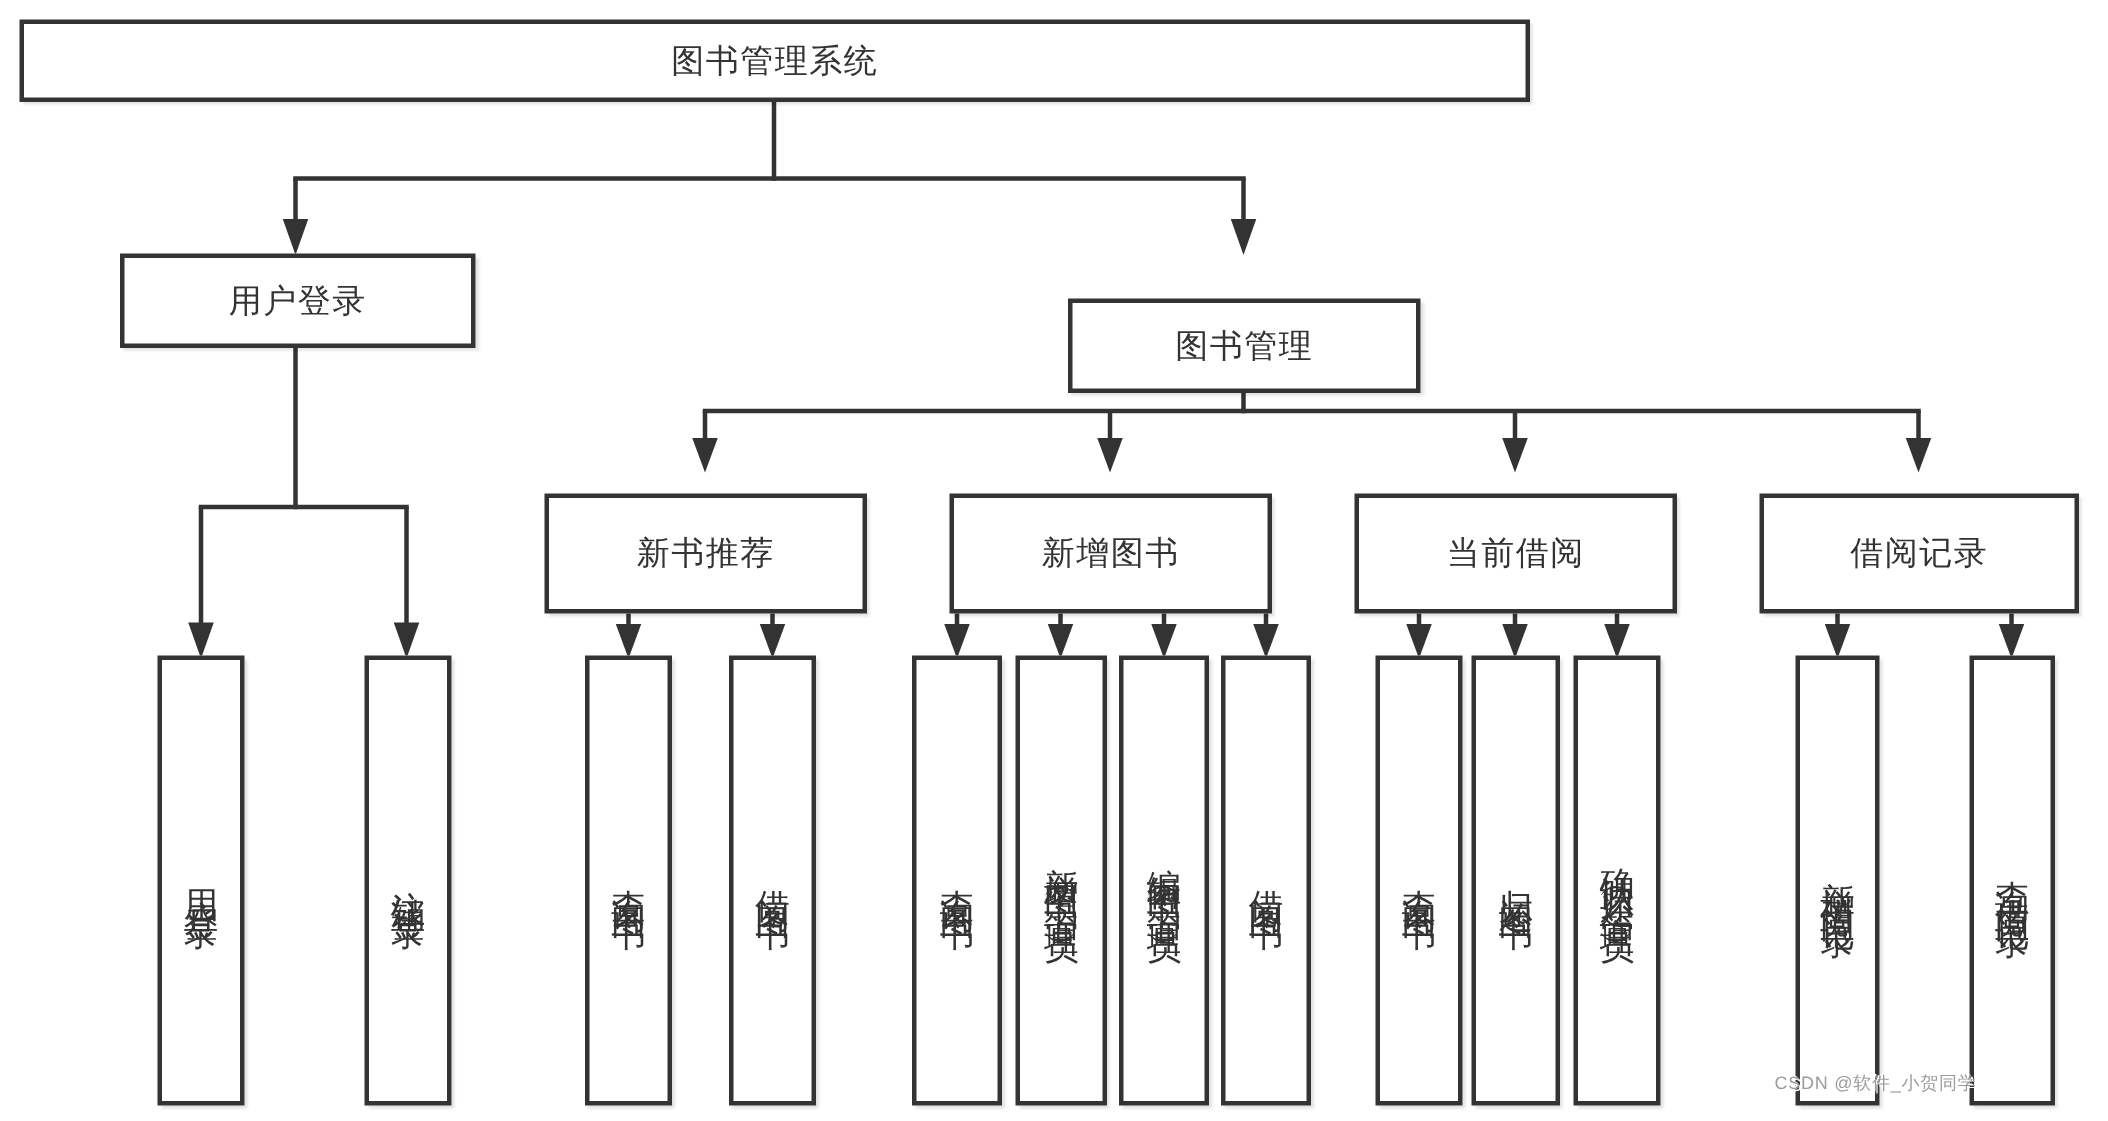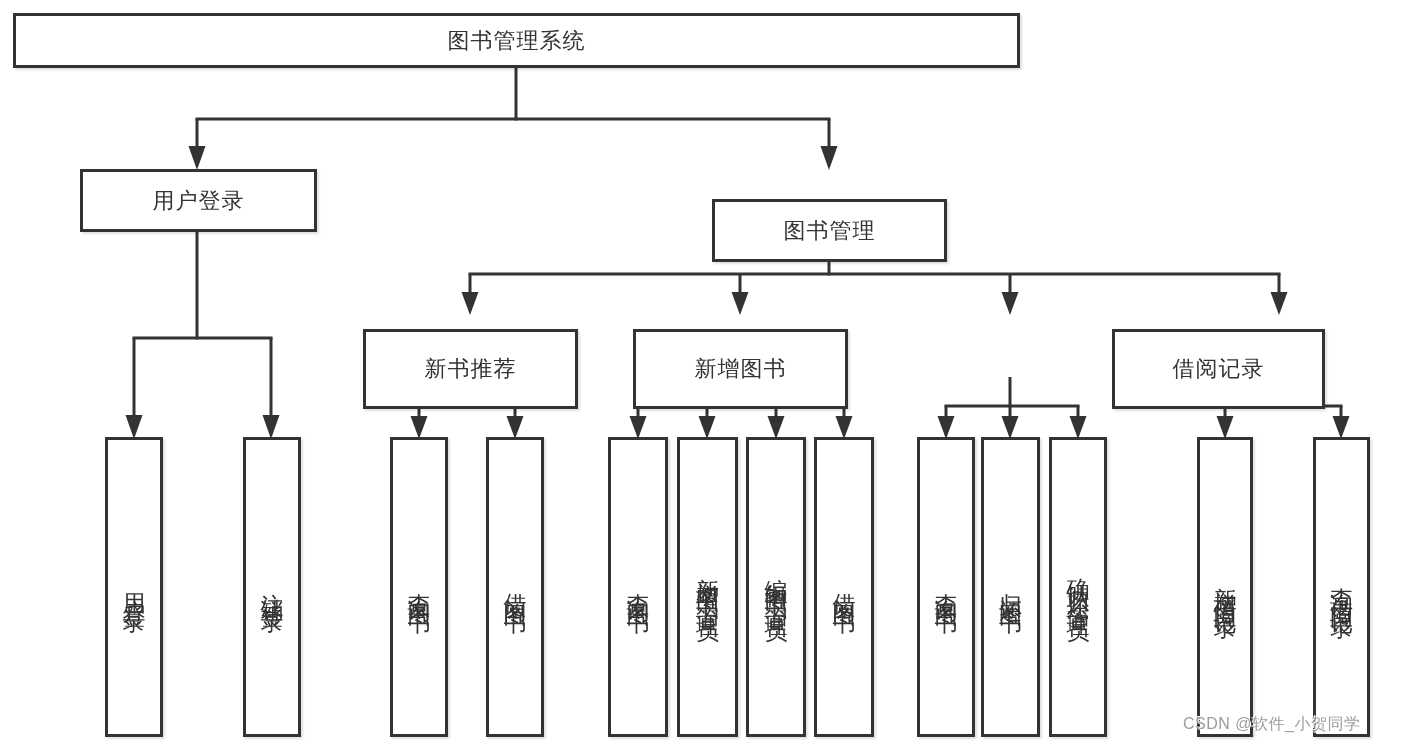--- a/index.html
+++ b/index.html
@@ -51,39 +51,39 @@
   
   .b-root{left:13px;top:13px;width:1007px;height:55px;}
   
   .b-l2-user{left:80px;top:169px;width:237px;height:63px;}
   .b-l2-book{left:712px;top:169px;width:235px;height:63px;margin-top:30px;}
   
   .b-l3{top:313px;height:80px;margin-top:16px;}
   .b-l3-new{left:363px;width:215px;}
   .b-l3-borrow{left:633px;width:215px;}
   .b-l3-current{left:903px;width:215px;}
-  .b-l3-records{left:1112px;width:213px;}
+  .b-l3-records{left:1173px;width:213px;}
   
   .b-u1{left:105px;width:58px;}
   .b-u2{left:243px;width:58px;}
   .b-n1{left:390px;width:58px;}
   .b-n2{left:486px;width:58px;}
   .b-b1{left:608px;width:60px;}
   .b-b2{left:677px;width:61px;}
   .b-b3{left:746px;width:60px;}
   .b-b4{left:814px;width:60px;}
   .b-c1{left:917px;width:58px;}
   .b-c2{left:981px;width:59px;}
   .b-c3{left:1049px;width:58px;}
   .b-r1{left:1197px;width:56px;}
   .b-r2{left:1313px;width:57px;}
   .watermark{
     position:absolute;
     left:1183px;top:714px;
-    font-size:16px;
+    font-size:12px;
     color:#9c9c9c;
     z-index:3;
     white-space:nowrap;
     letter-spacing:0.5px;
     text-shadow:1px 1px 0 #ffffff,-1px -1px 0 #ffffff;
   }
 </style>
 </head>
 <body>
 
@@ -172,20 +172,23 @@
   <div class="box hbox b-l2-book">
     <span>图书管理</span>
   </div>
 
   <div class="box hbox b-l3 b-l3-new">
     <span>新书推荐</span>
   </div>
   <div class="box hbox b-l3 b-l3-borrow">
     <span>新增图书</span>
   </div>
+  <div class="box hbox b-l3 b-l3-current">
+    <span>当前借阅</span>
+  </div>
   <div class="box hbox b-l3 b-l3-records">
     <span>借阅记录</span>
   </div>
 
   <div class="box vbox b-u1">
     <span>用户登录</span>
   </div>
   <div class="box vbox b-u2">
     <span>注销登录</span>
   </div>

